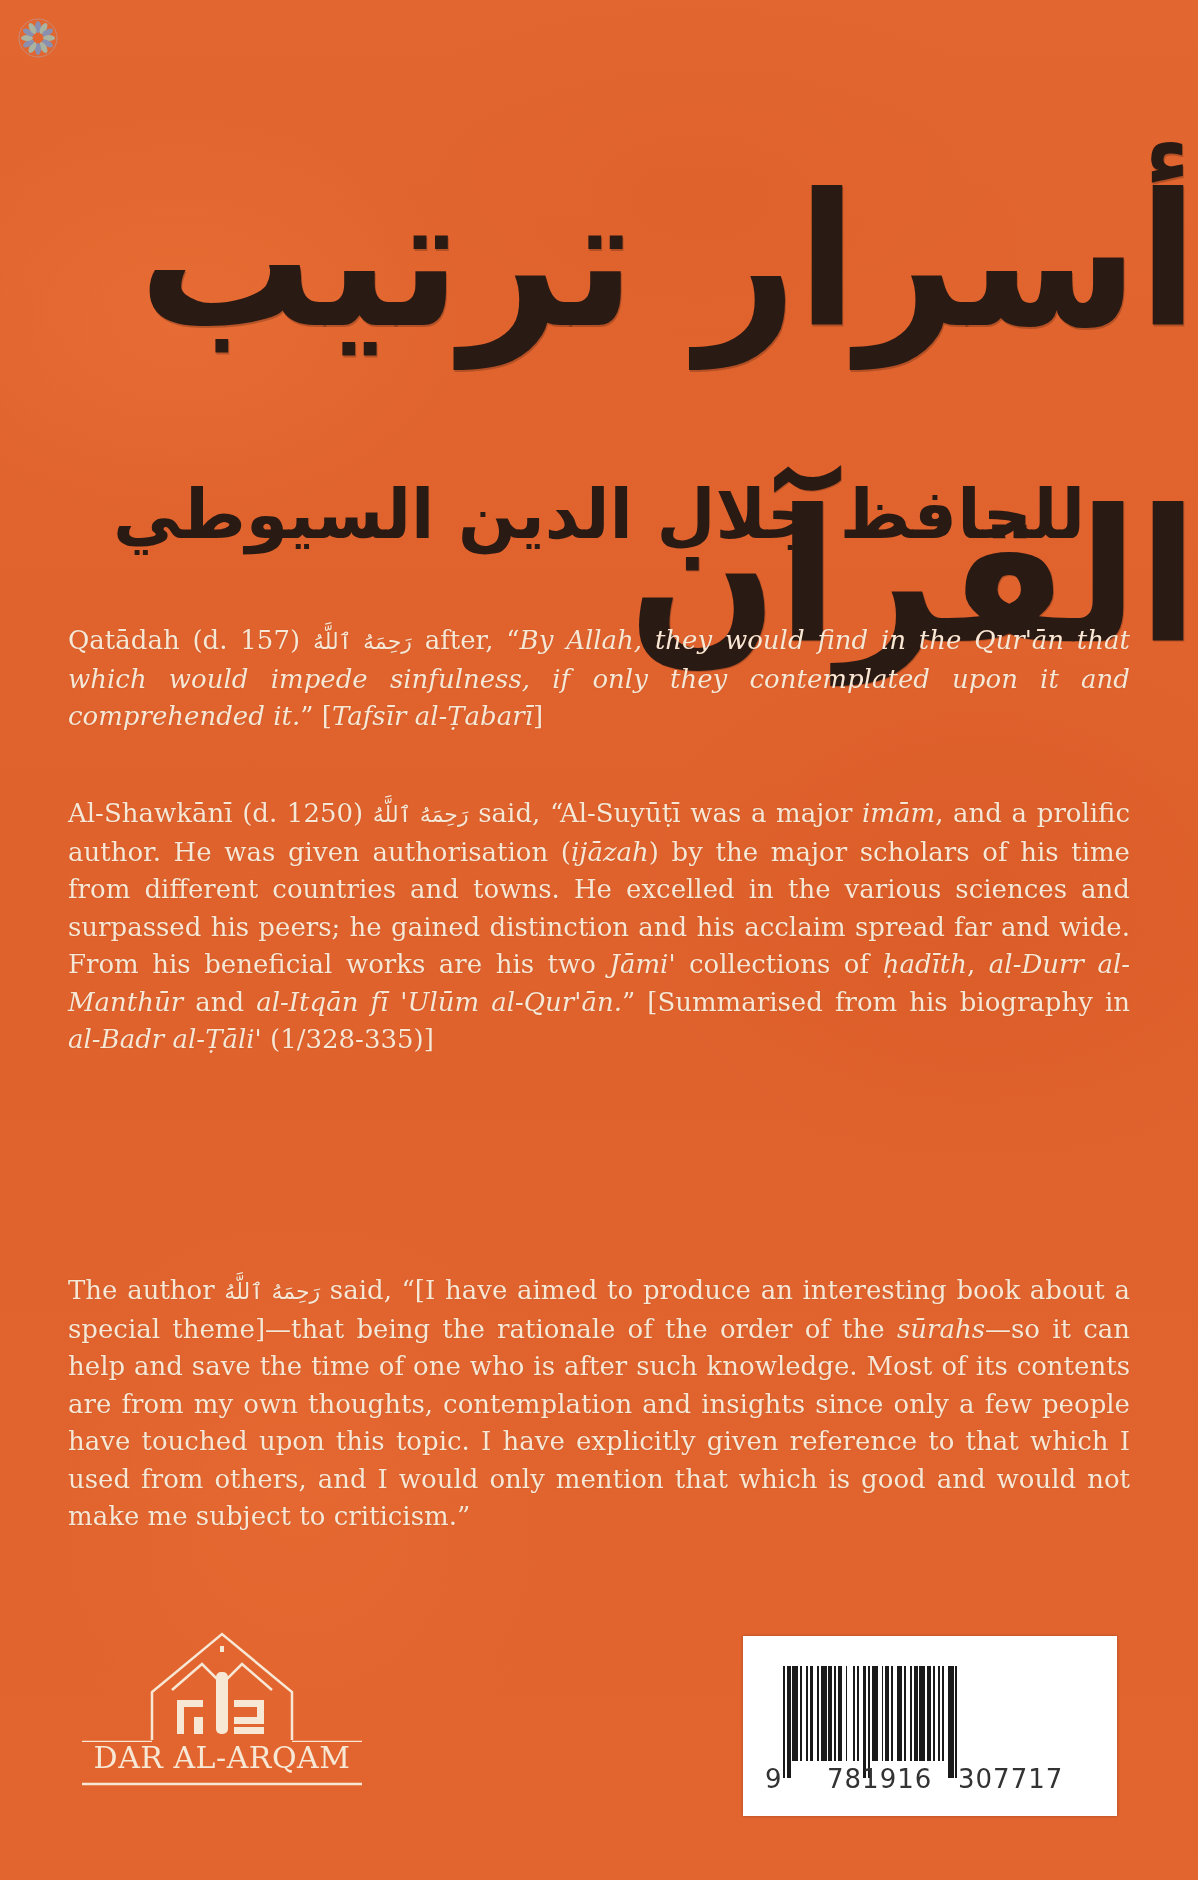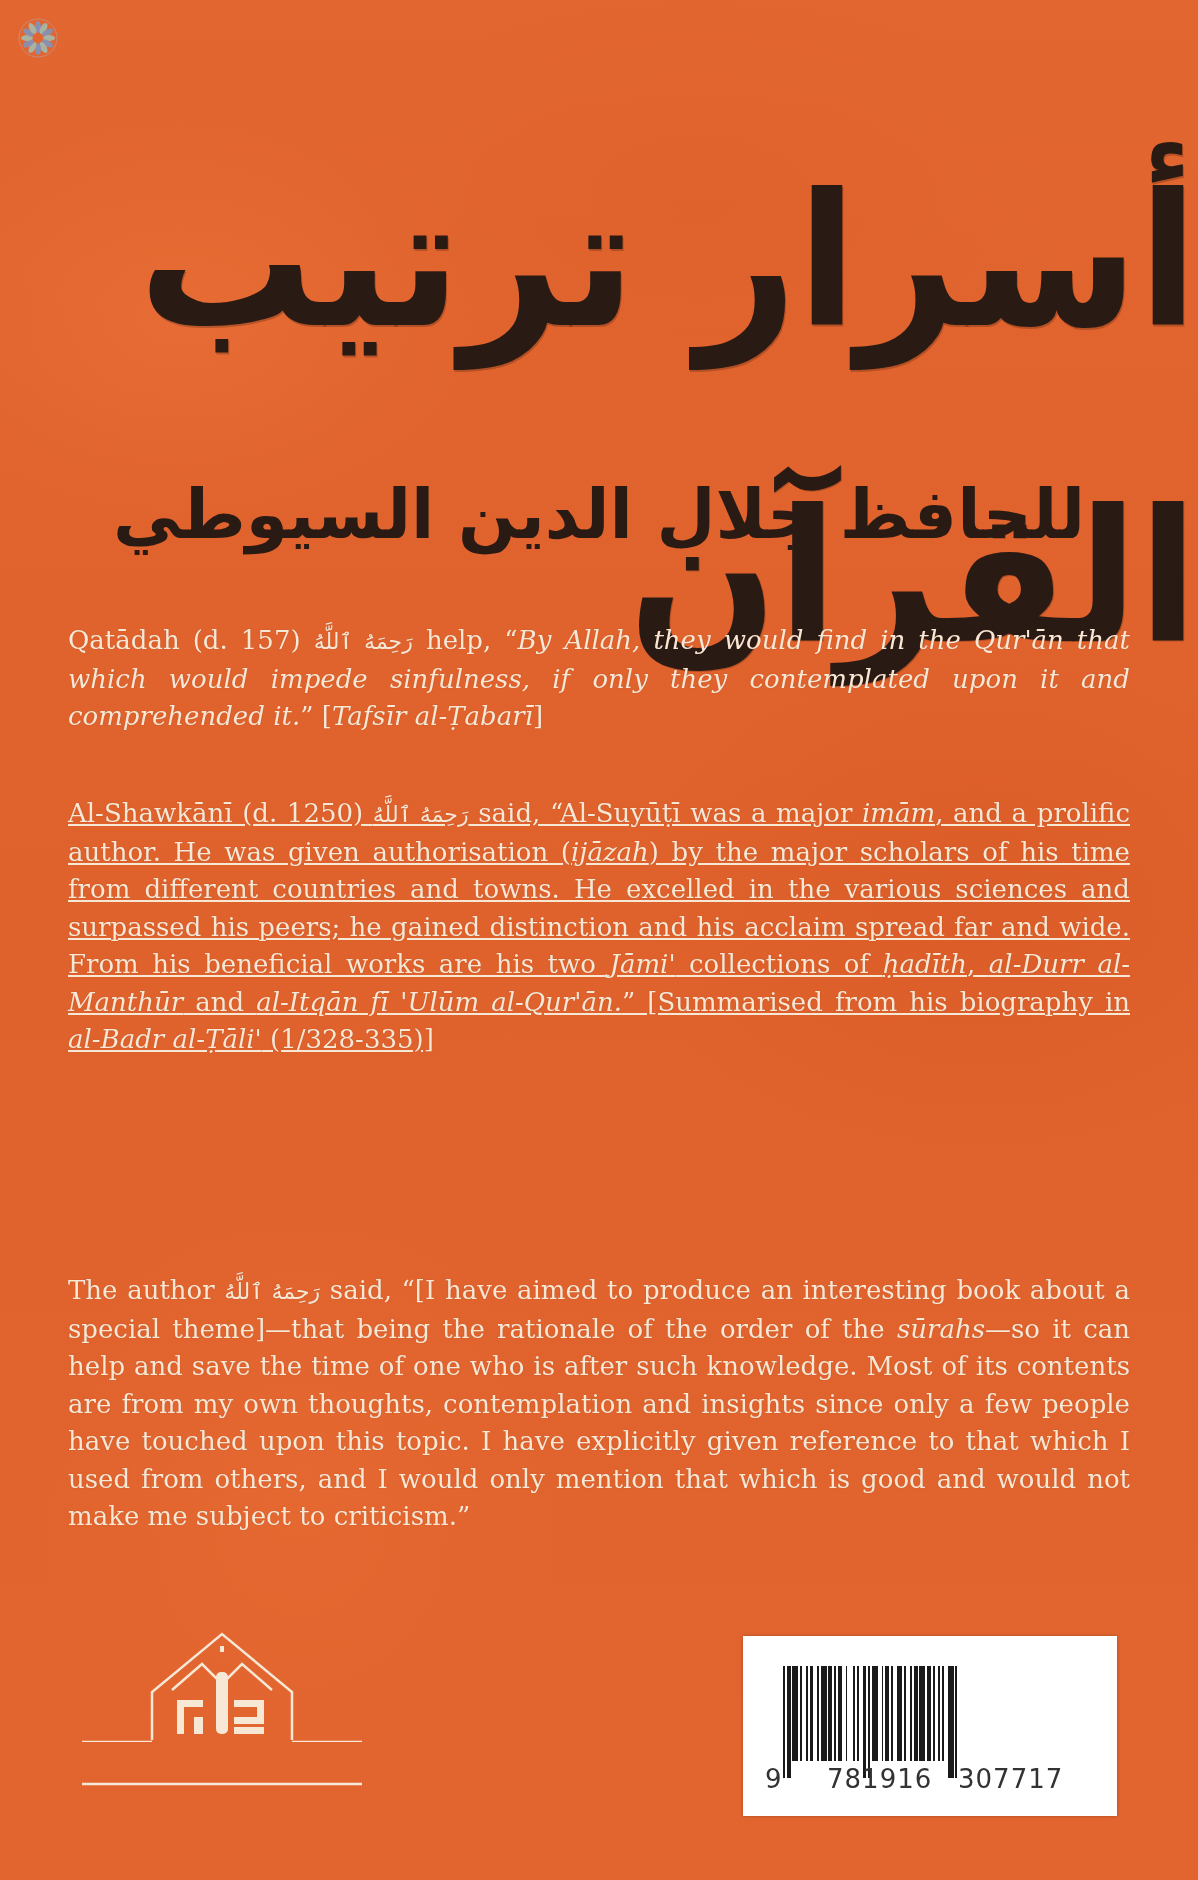--- a/index.html
+++ b/index.html
@@ -27,21 +27,21 @@
     font-family:"DejaVu Sans", sans-serif; font-weight:bold;
     font-size:68px; line-height:120px; color:#2A1A14; direction:rtl;
   }
   .para {
     position:absolute; left:68px; width:1062px;
     color:#F7E8D6; font-family:"DejaVu Serif", serif;
     font-size:26px; line-height:37.5px; text-align:justify;
     text-shadow: 0 0 1px rgba(120,40,10,0.4);
   }
   .p1 { top:622px; }
-  .p2 { top:795px;text-decoration:underline; }
+  .p2 { top:795px; }
   .p3 { top:1272px; }
   .para i { font-style:italic; }
   .honor { font-family:"DejaVu Sans", sans-serif; font-size:22px; }
   .logo { position:absolute; left:82px; top:1622px; width:280px; height:180px; }
   .logo svg { position:absolute; left:0; top:0; }
   .logo-text {
     position:absolute; left:0; top:118px; width:280px; text-align:center;
     color:#F7E8D6; font-family:"DejaVu Serif", serif; font-size:30px; letter-spacing:0.5px;
   }
   .barcode-box {
@@ -84,21 +84,21 @@
   </svg>
 
   <div class="title-wrap">
     <div class="title-ar">أسرار ترتيب القرآن</div>
   </div>
 
   <div class="sub-wrap">
     <div class="subtitle-ar">للحافظ جلال الدين السيوطي</div>
   </div>
 
-  <div class="para p1"><span>Qatādah (d. 157) </span><span class="honor">رَحِمَهُ ٱللَّهُ</span><span> help, “</span><i>By Allah, they would find in the Qur'ān that which would impede sinfulness, if only they contemplated upon it and comprehended it.</i><span>” [</span><i>Tafsīr al-Ṭabarī</i><span>]</span></div>
+  <div class="para p1"><span>Qatādah (d. 157) </span><span class="honor">رَحِمَهُ ٱللَّهُ</span><span> after, “</span><i>By Allah, they would find in the Qur'ān that which would impede sinfulness, if only they contemplated upon it and comprehended it.</i><span>” [</span><i>Tafsīr al-Ṭabarī</i><span>]</span></div>
   <div class="para p2"><span>Al-Shawkānī (d. 1250) </span><span class="honor">رَحِمَهُ ٱللَّهُ</span><span> said, “Al-Suyūṭī was a major </span><i>imām</i><span>, and a prolific author. He was given authorisation (</span><i>ijāzah</i><span>) by the major scholars of his time from different countries and towns. He excelled in the various sciences and surpassed his peers; he gained distinction and his acclaim spread far and wide. From his beneficial works are his two </span><i>Jāmi'</i><span> collections of </span><i>ḥadīth</i><span>, </span><i>al-Durr al-Manthūr</i><span> and </span><i>al-Itqān fī 'Ulūm al-Qur'ān.</i><span>” [Summarised from his biography in </span><i>al-Badr al-Ṭāli'</i><span> (1/328-335)]</span></div>
   <div class="para p3"><span>The author </span><span class="honor">رَحِمَهُ ٱللَّهُ</span><span> said, “[I have aimed to produce an interesting book about a special theme]—that being the rationale of the order of the </span><i>sūrahs</i><span>—so it can help and save the time of one who is after such knowledge. Most of its contents are from my own thoughts, contemplation and insights since only a few people have touched upon this topic. I have explicitly given reference to that which I used from others, and I would only mention that which is good and would not make me subject to criticism.”</span></div>
 
   <div class="logo">
     <svg width="280" height="120" viewBox="0 0 280 120">
       <g fill="none" stroke="#F7E8D6" stroke-width="2.5">
         <polyline points="70,118 70,70 140,12 210,70 210,118"></polyline>
         <polyline points="90,68 120,42 140,62 160,42 190,68"></polyline>
         <line x1="0" y1="120" x2="70" y2="120"></line>
         <line x1="210" y1="120" x2="280" y2="120"></line>
@@ -108,20 +108,21 @@
         <rect x="95" y="78" width="7" height="34"></rect>
         <rect x="95" y="78" width="26" height="7"></rect>
         <rect x="112" y="95" width="9" height="17"></rect>
         <rect x="152" y="78" width="26" height="7"></rect>
         <rect x="152" y="95" width="30" height="7"></rect>
         <rect x="175" y="78" width="7" height="24"></rect>
         <rect x="152" y="105" width="30" height="7"></rect>
         <rect x="138" y="24" width="4" height="6"></rect>
       </g>
     </svg>
+    <div class="logo-text">DAR AL-ARQAM</div>
     <svg style="position:absolute;left:0;top:160px" width="280" height="4">
       <line x1="0" y1="2" x2="280" y2="2" stroke="#F7E8D6" stroke-width="2.5"></line>
     </svg>
   </div>
 
   <div class="barcode-box">
     <div class="bars" id="bars">
         <div class="bar long" style="width: 1.9px;"></div>
         <div class="gap" style="width: 1.9px;"></div>
         <div class="bar long" style="width: 3.8px;"></div>

